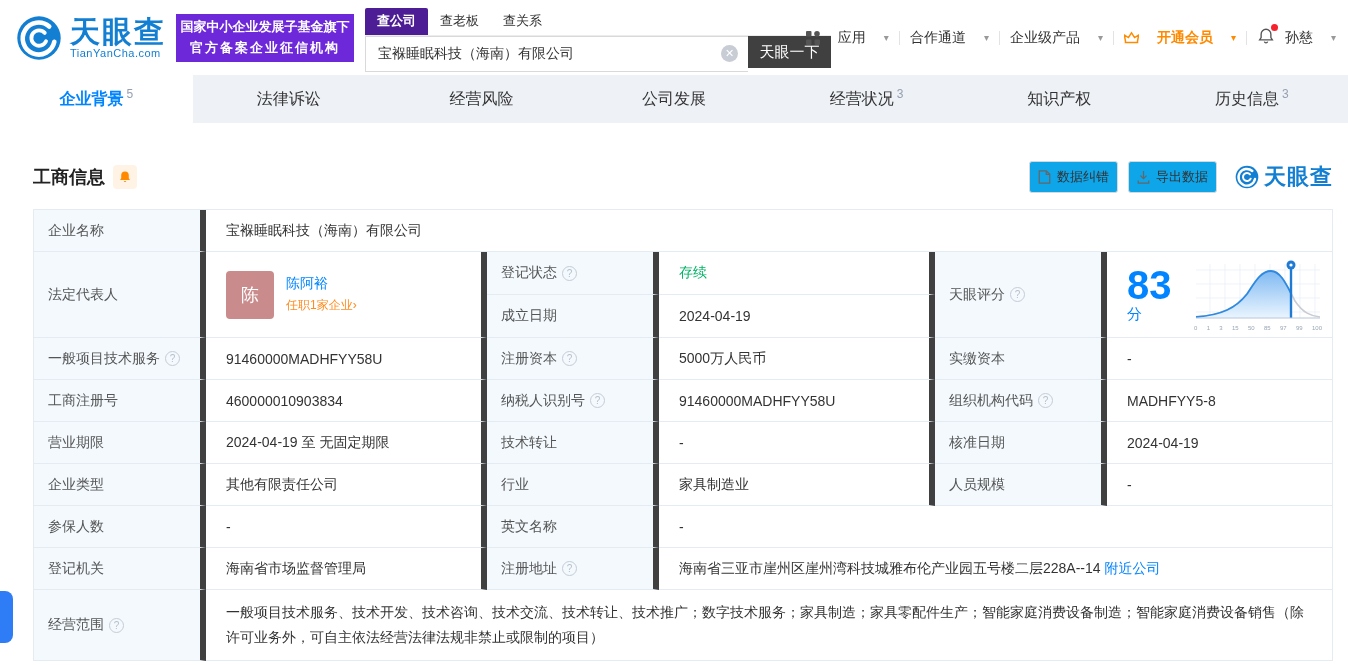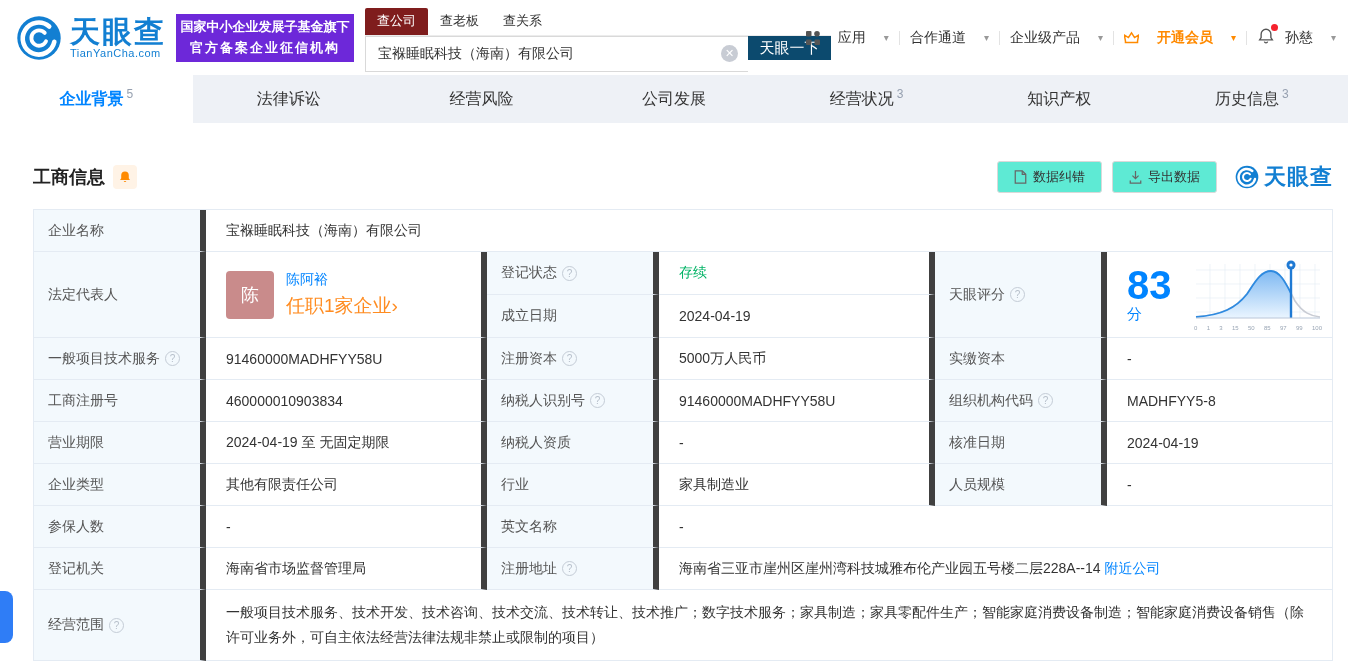--- a/index.html
+++ b/index.html
@@ -12,29 +12,29 @@
   .logo-txt-cn { font-size:30px; font-weight:bold; color:#127fd2; letter-spacing:2px; line-height:30px;}
   .logo-txt-en { font-size:11px; color:#127fd2; letter-spacing:.5px; }
   .badge { margin-left:10px; background:#6d28d9; color:#fff; width:178px; height:48px;
     display:flex; flex-direction:column; justify-content:center; align-items:center; gap:3px; }
   .badge div:first-child { font-size:13px; font-weight:bold; }
   .badge div:last-child  { font-size:13px; font-weight:bold; letter-spacing:2px; }
 
   .search-area { position:absolute; left:365px; top:8px; width:466px; }
   .search-tabs { display:flex; align-items:flex-end; border-bottom:1px solid #ececec; }
   .stab { font-size:13px; color:#333; padding:4px 12px 5px; cursor:pointer; }
-  .stab.active { background:#7f1d1d; color:#fff; border-radius:2px 2px 0 0; }
+  .stab.active { background:#4c1d95; color:#fff; border-radius:2px 2px 0 0;font-weight:bold; }
   .search-row { display:flex; }
   .search-input-wrap { position:relative; flex:1; }
   .search-input-wrap input { width:100%; height:36px; border:1px solid #d9d9d9; border-right:none;
     padding:0 34px 0 12px; font-size:14px; color:#333; outline:none;
     font-family:"Liberation Sans","DejaVu Sans",sans-serif; }
   .clear-ic { position:absolute; right:10px; top:9px; width:17px; height:17px; border-radius:50%;
     background:#c8ccd4; color:#fff; font-size:11px; line-height:17px; text-align:center; cursor:pointer; }
-  .search-btn { width:83px; height:24px; background:#0c4a6e; color:#fff; border:none; font-size:15px;
+  .search-btn { width:83px; height:32px; background:#404040; color:#fff; border:none; font-size:15px;
     cursor:pointer; font-family:inherit; }
 
   .top-nav { position:absolute; right:12px; top:0; height:75px; display:flex; align-items:center;
     gap:10px; font-size:14px; color:#333; }
   .nav-item { display:flex; align-items:center; gap:18px; cursor:pointer; white-space:nowrap; }
   .caret { font-size:10px; color:#999; }
   .nav-sep { width:1px; height:14px; background:#e3e3e3; }
   .vip { color:#ff8a00; font-weight:bold; }
   .vip .caret { color:#ff8a00; }
   .bell-wrap { position:relative; cursor:pointer; }
@@ -47,21 +47,21 @@
   .tab.active { background:#fff; color:#0084ff; font-weight:bold; }
   .tab .cnt { font-size:12px; color:#96a0b0; position:relative; top:-5px; margin-left:3px; font-weight:normal; }
 
   
   .main { padding:0 15px 0 33px; }
   .section-head { display:flex; align-items:center; margin-top:38px; margin-bottom:16px; }
   .sec-title { font-size:18px; font-weight:bold; color:#222; }
   .alert-bell { width:24px; height:24px; margin-left:8px; background:#fff3e6; border-radius:4px;
     display:flex; align-items:center; justify-content:center; cursor:pointer; }
   .head-right { margin-left:auto; display:flex; align-items:center; gap:10px; }
-  .hbtn { display:flex; align-items:center; gap:6px; height:32px; padding:0 16px; background:#5eead4;
+  .hbtn { display:flex; align-items:center; gap:6px; height:32px; padding:0 8px; background:#0ea5e9;
     border:1px solid #d9d9d9; border-radius:3px; font-size:13px; color:#333; cursor:pointer;
     font-family:inherit; }
   .watermark { display:flex; align-items:center; gap:5px; margin-left:8px; }
   .wm-txt { font-size:22px; font-weight:bold; color:#127fd2; letter-spacing:1px; }
 
   
   .tbl { width:1300px; border:1px solid #e4ebf3; border-bottom:none; font-size:14px; }
   .trow { display:grid; grid-template-columns:172px 281px 172px 276px 172px 1fr; }
   .cell { border-right:6px solid #404040; border-bottom:1px solid #e4ebf3; display:flex;
     align-items:center; min-height:42px; padding:4px 14px; }
@@ -80,21 +80,21 @@
   .g-c3r2 { grid-column:3; grid-row:2; } .g-c4r2 { grid-column:4; grid-row:2; }
   .g-c5r12 { grid-column:5; grid-row:1/3; }
   .g-c6r12 { grid-column:6; grid-row:1/3; }
   .span-rest { grid-column:2 / -1; }
   .span-rest4 { grid-column:4 / -1; }
 
   .legal-cell { gap:12px; }
   .avatar { width:48px; height:48px; border-radius:4px; background:#c98b8b; color:#fff; font-size:18px;
     display:flex; align-items:center; justify-content:center; cursor:pointer; flex:0 0 48px; }
   .legal-name { color:#0084ff; font-size:14px; cursor:pointer; margin-bottom:4px; }
-  .legal-link { color:#ff8c21; font-size:19px; cursor:pointer; }
+  .legal-link { color:#ff8c21; font-size:12px; cursor:pointer; }
 
   .score-cell { gap:10px; padding:4px 8px 4px 20px; }
   .score-num { color:#0084ff; font-size:40px; font-weight:bold; line-height:1; }
   .score-unit { color:#0084ff; font-size:15px; }
   .score-chart { display:flex; flex-direction:column; }
   .ticks { display:flex; justify-content:space-between; width:132px; font-size:6px; color:#9aa6b5;
     padding:1px 2px 0; }
 
   .scope-cell { line-height:1.8; padding:10px 20px; }
 
@@ -375,21 +375,21 @@
       </div>
       <div class="cell val">MADHFYY5-8</div>
     </div>
 
     <div class="trow">
       <div class="cell lab">
           <span>营业期限</span>
         </div>
       <div class="cell val">2024-04-19 至 无固定期限</div>
       <div class="cell lab">
-          <span>纳税人资质</span>
+          <span>技术转让</span>
         </div>
       <div class="cell val">-</div>
       <div class="cell lab">
           <span>核准日期</span>
         </div>
       <div class="cell val">2024-04-19</div>
     </div>
 
     <div class="trow">
       <div class="cell lab">

